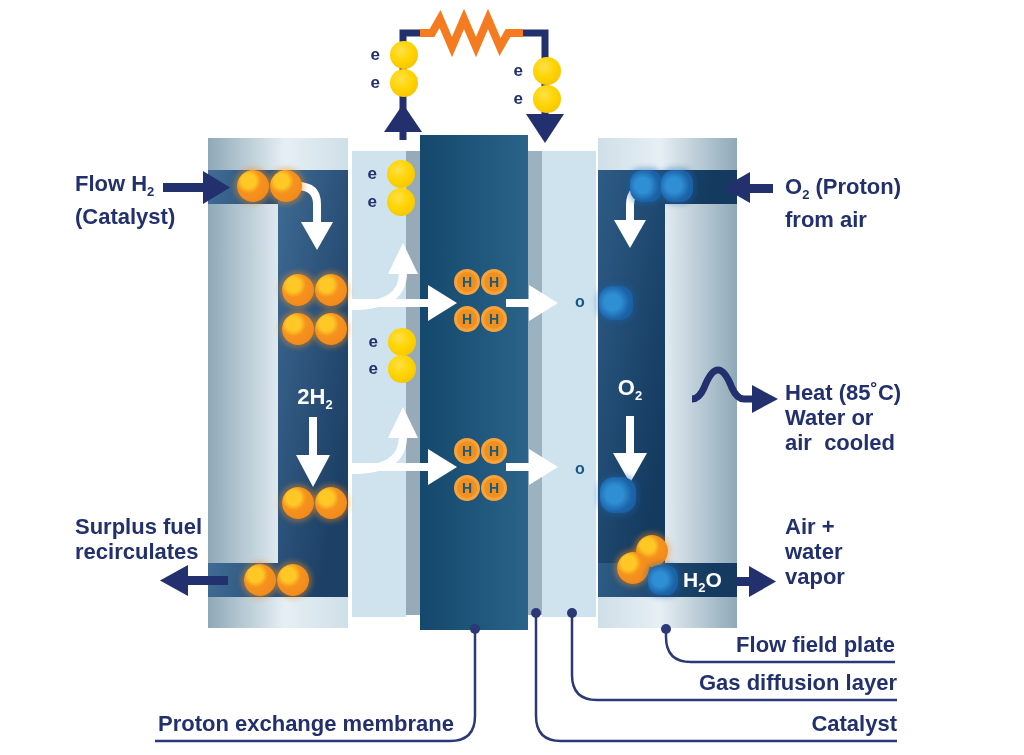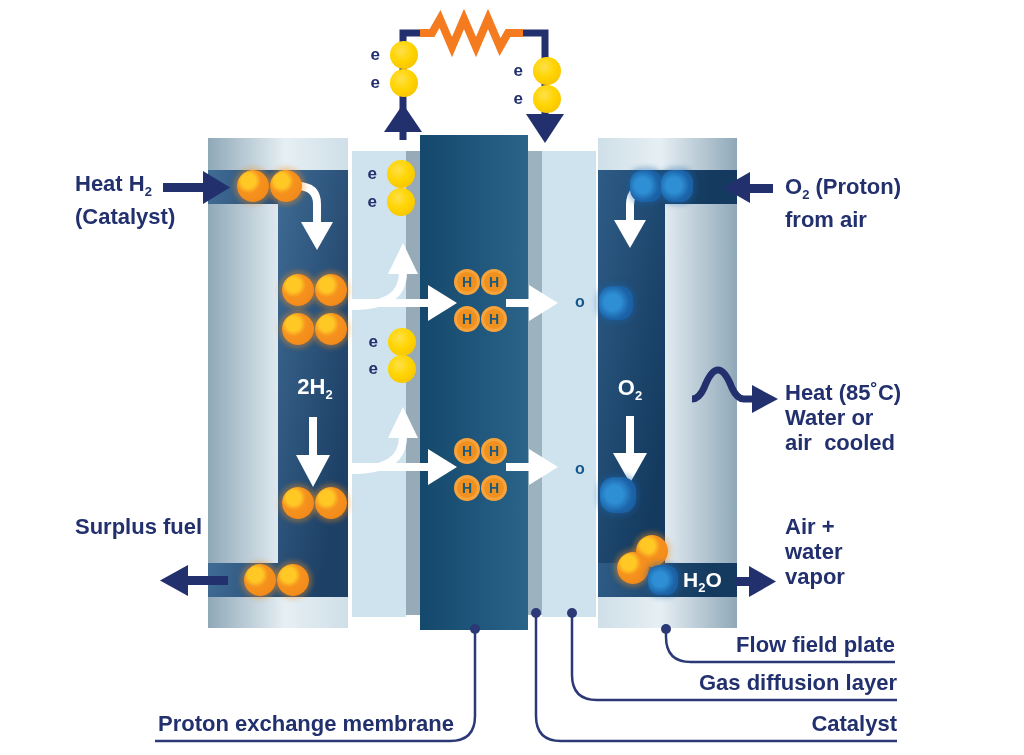--- a/index.html
+++ b/index.html
@@ -202,46 +202,47 @@
       <span>H</span>
     </div>
   <div class="hion" style="left:481px;top:475px">
       <span>H</span>
     </div>
 
   <span class="o-lbl" style="left:575px;top:293px">o</span>
   <span class="o-lbl" style="left:575px;top:460px">o</span>
 
   <div class="lbl" style="left:75px;top:171px">
-    <div><span>Heat H</span><sub>2</sub></div>
+    <div><span>Flow H</span><sub>2</sub></div>
     <div>(Catalyst)</div>
   </div>
 
   <div class="lbl" style="left:785px;top:174px">
     <div><span>O</span><sub>2</sub><span class="pre"> (Proton)</span></div>
     <div>from air</div>
   </div>
 
   <div class="lbl" style="left:785px;top:380px">
     <div>Heat (85˚C)</div>
     <div>Water or</div>
     <div class="pre">air  cooled</div>
   </div>
 
   <div class="lbl" style="left:75px;top:514px">
     <div>Surplus fuel</div>
+    <div>recirculates</div>
   </div>
 
   <div class="lbl" style="left:785px;top:514px">
     <div>Air +</div>
     <div>water</div>
     <div>vapor</div>
   </div>
 
-  <div class="wlbl" style="left:285px;top:374px;width:60px;text-align:center">
+  <div class="wlbl" style="left:285px;top:384px;width:60px;text-align:center">
     <span>2H</span><sub>2</sub>
   </div>
   <div class="wlbl" style="left:605px;top:375px;width:50px;text-align:center">
     <span>O</span><sub>2</sub>
   </div>
   <div class="wlbl" style="left:683px;top:568px;width:52px;font-size:21px">
     <span>H</span><sub>2</sub><span>O</span>
   </div>
 
   <div class="lbl right" style="left:597px;top:670px;width:300px">Gas diffusion layer</div>

